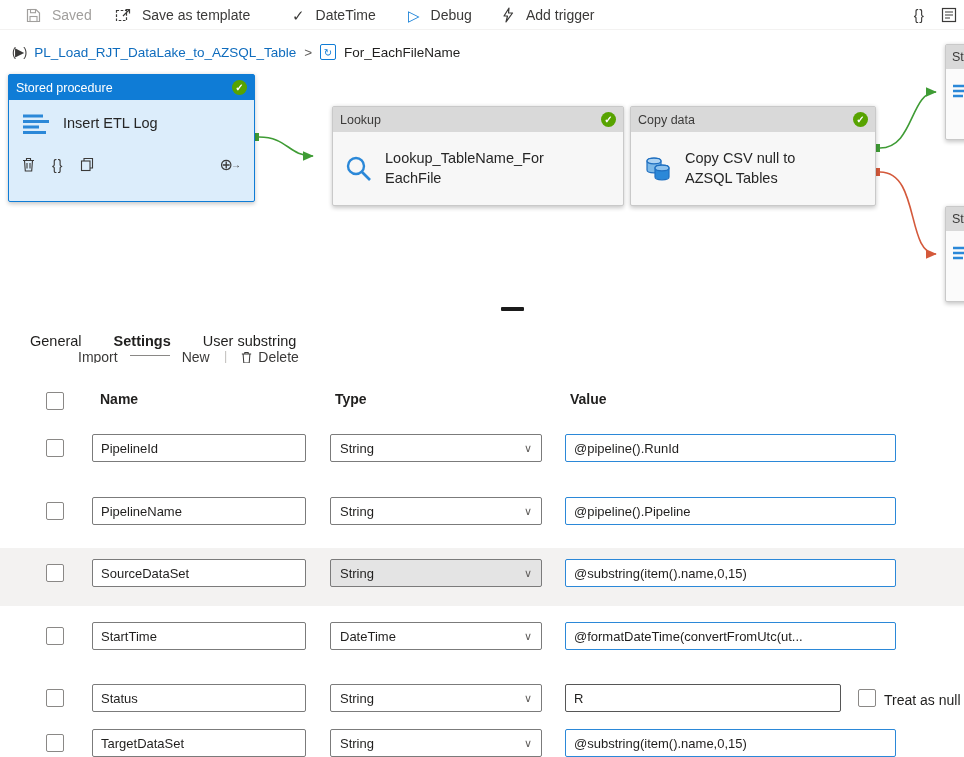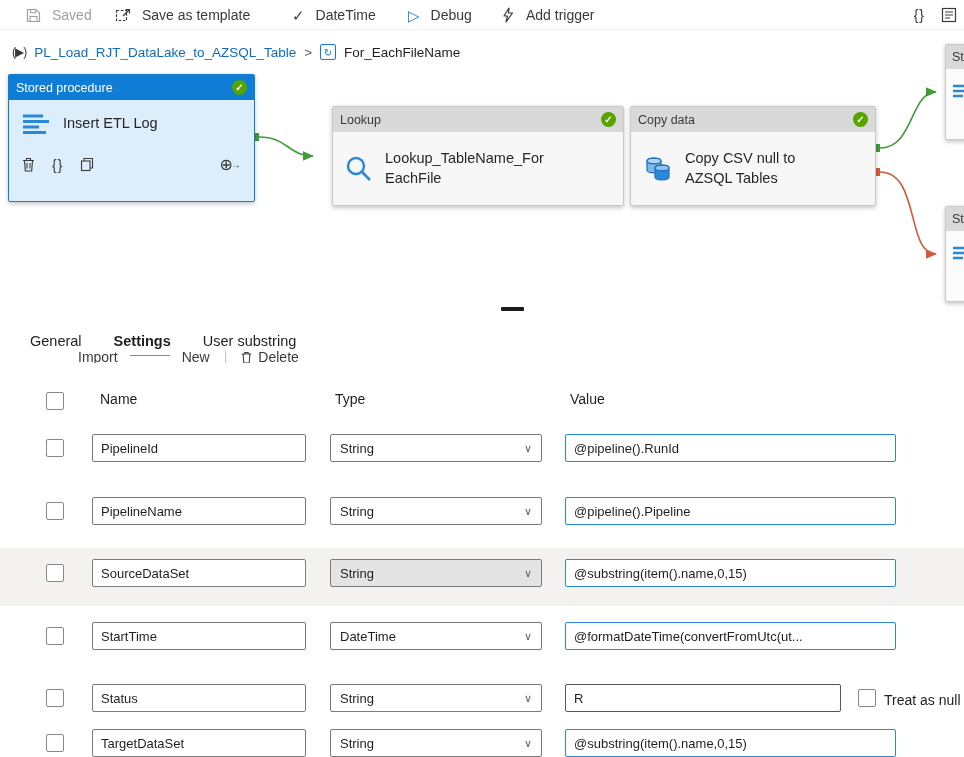--- a/index.html
+++ b/index.html
@@ -53,21 +53,21 @@
   
   .tabs{position:absolute;left:30px;top:331px;display:flex;gap:32px;font-size:14.5px;color:#201f1e;z-index:6;background:#fff}
   .tab{cursor:pointer;padding:2px 0}
   .tab.active{font-weight:bold}
 
   .subtoolbar{position:absolute;left:78px;top:349px;height:14px;overflow:hidden;display:flex;align-items:flex-start;color:#3b3a39;font-size:14px;z-index:5}
   .subtoolbar .strike{width:40px;border-top:1px solid #8a8886;margin:6px 12px 0 12px}
   .subtoolbar .vsep{color:#c8c6c4;margin:0 14px}
   .subtoolbar .st-item{display:flex;align-items:center;gap:6px;cursor:pointer}
 
-  .col-header{position:absolute;font-weight:normal;font-size:14px;color:#201f1e;z-index:3}
+  .col-header{position:absolute;font-weight:bold;font-size:14px;color:#201f1e;z-index:3}
   .cb{position:absolute;width:18px;height:18px;border:1px solid #8a8886;border-radius:2px;background:#fff;display:inline-block;cursor:pointer}
   .hdr-cb{left:46px;top:392px}
 
   .grid-row{position:absolute;left:0;width:964px;height:58px}
   .grid-row.highlighted{background:var(--highlight)}
   .grid-row .cb{left:46px;top:16px}
   .grid-row input{font-family:"Liberation Sans",sans-serif;font-size:13px;color:#201f1e;outline:none}
   .name-in{position:absolute;left:92px;top:11px;width:214px;height:28px;border:1px solid var(--border-gray);border-radius:2px;padding:10px 8px;background:#fff}
   .sel{position:absolute;left:330px;top:11px;width:212px;height:28px;border:1px solid var(--border-gray);border-radius:2px;background:#fff;display:flex;align-items:center;justify-content:space-between;padding:0 9px;font-size:13px;color:#201f1e;cursor:pointer}
   .highlighted .sel{background:#e4e4e4}

